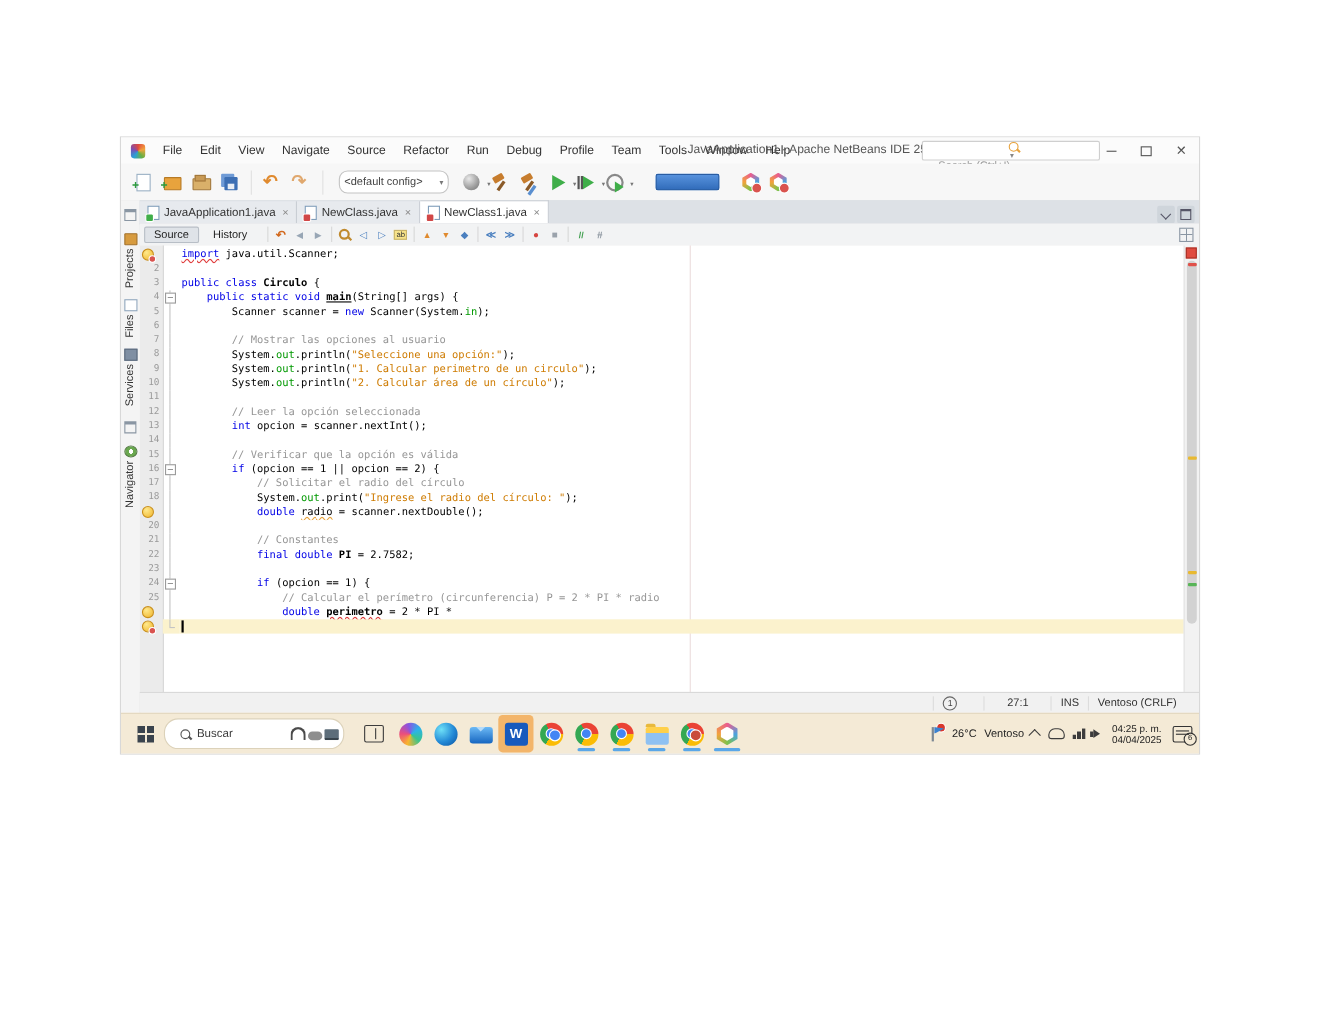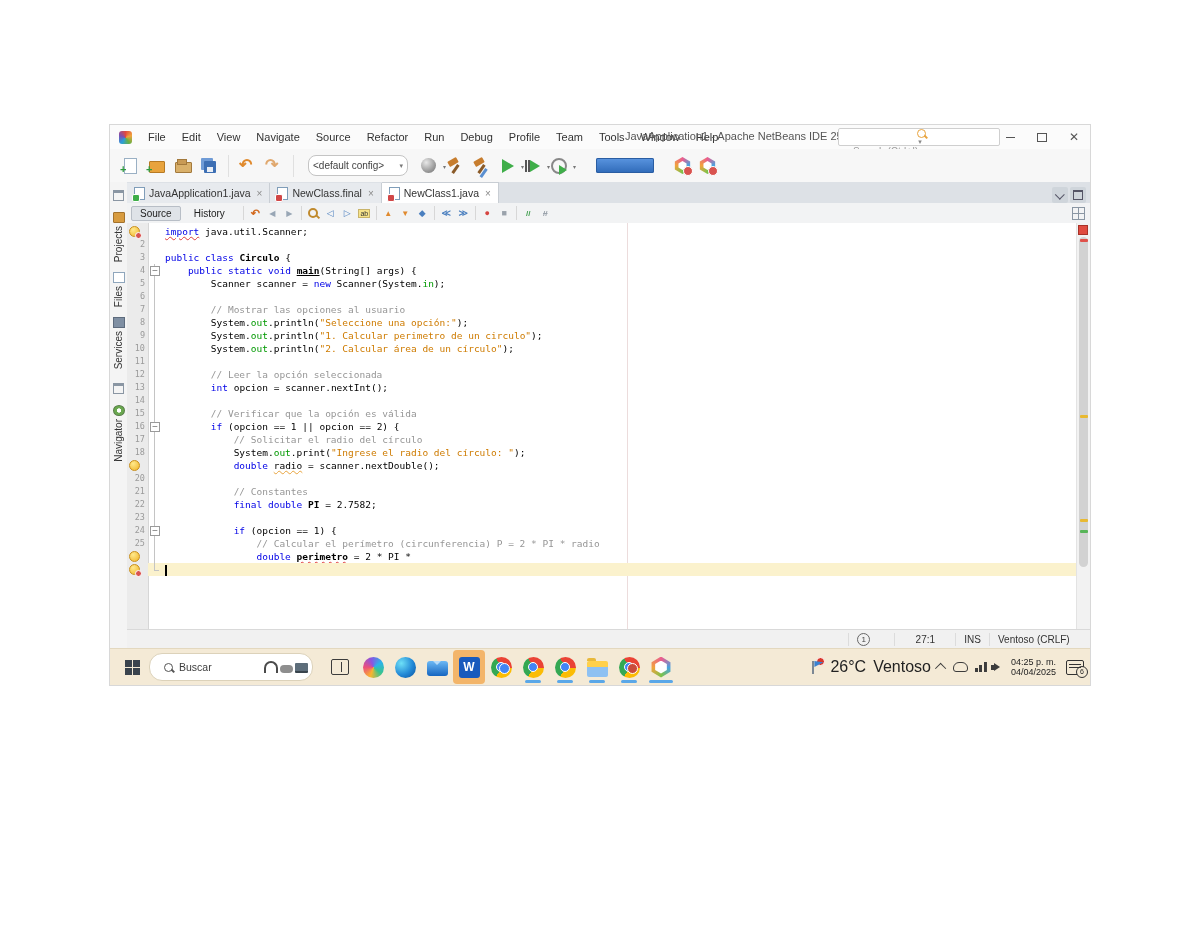--- a/index.html
+++ b/index.html
@@ -213,21 +213,21 @@
   .abdg{position:absolute;right:2px;bottom:4px;width:9px;height:9px;border-radius:50%;border:1px solid #fff;z-index:2;}
   .abdg.blue{background:#4285f4;}
   .abdg.red{background:#c94b3c;}
 
   .trayspacer{flex:1;}
   .tray{display:flex;align-items:center;gap:7px;flex:none;color:#222;}
   .wflag{width:12px;height:14px;position:relative;flex:none;}
   .wflag::before{content:"";position:absolute;left:1px;top:1px;width:2px;height:13px;background:#7c8894;}
   .wflag::after{content:"";position:absolute;left:3px;top:1px;width:9px;height:6px;background:#3b82d0;clip-path:polygon(0 0,100% 20%,0 100%);}
   .wflag .wb2{position:absolute;right:-2px;top:-3px;width:7px;height:7px;border-radius:50%;background:#d9372b;border:1px solid #fff;}
-  .traytext{font-size:16px;white-space:nowrap;}
+  .traytext{font-size:10px;white-space:nowrap;}
   .chevup{width:7px;height:7px;border-left:1.5px solid #3c3c3c;border-top:1.5px solid #3c3c3c;transform:rotate(45deg) translateY(2px);}
   .icl{width:13px;height:8px;border:1.5px solid #3c3c3c;border-radius:6px 6px 3px 3px;}
   .inet{width:12px;height:10px;background:linear-gradient(90deg,#3c3c3c 0 3px,transparent 3px 4.5px,#3c3c3c 4.5px 7.5px,transparent 7.5px 9px,#3c3c3c 9px 12px);clip-path:polygon(0 60%,33% 60%,33% 30%,66% 30%,66% 0,100% 0,100% 100%,0 100%);}
   .ivol{width:0;height:0;border:4px solid transparent;border-left:6px solid #3c3c3c;position:relative;}
   .ivol::before{content:"";position:absolute;left:-9px;top:-2.5px;width:3px;height:5px;background:#3c3c3c;}
   .clock{font-size:9px;text-align:right;line-height:10px;white-space:nowrap;}
   .notif{width:16px;height:13px;border:1.5px solid #333;border-radius:2px;position:relative;margin-left:3px;}
   .notif::after{content:"";position:absolute;left:2px;top:3px;right:2px;height:1.5px;background:#333;box-shadow:0 3px 0 #333;}
   .notif .n6{position:absolute;right:-5px;bottom:-4px;width:10px;height:10px;border-radius:50%;background:#f4ead6;border:1px solid #333;
              font-size:7px;display:flex;align-items:center;justify-content:center;color:#222;}
@@ -335,21 +335,21 @@
             <span class="ficon">
               <span class="fdot green"></span>
             </span>
             <span>JavaApplication1.java</span>
             <span class="tclose">×</span>
           </div>
           <div class="tab">
             <span class="ficon">
               <span class="fdot red"></span>
             </span>
-            <span>NewClass.final</span>
+            <span>NewClass.java</span>
             <span class="tclose">×</span>
           </div>
           <div class="tab active">
             <span class="ficon">
               <span class="fdot red"></span>
             </span>
             <span>NewClass1.java</span>
             <span class="tclose">×</span>
           </div>
           <div class="tabctrl">

